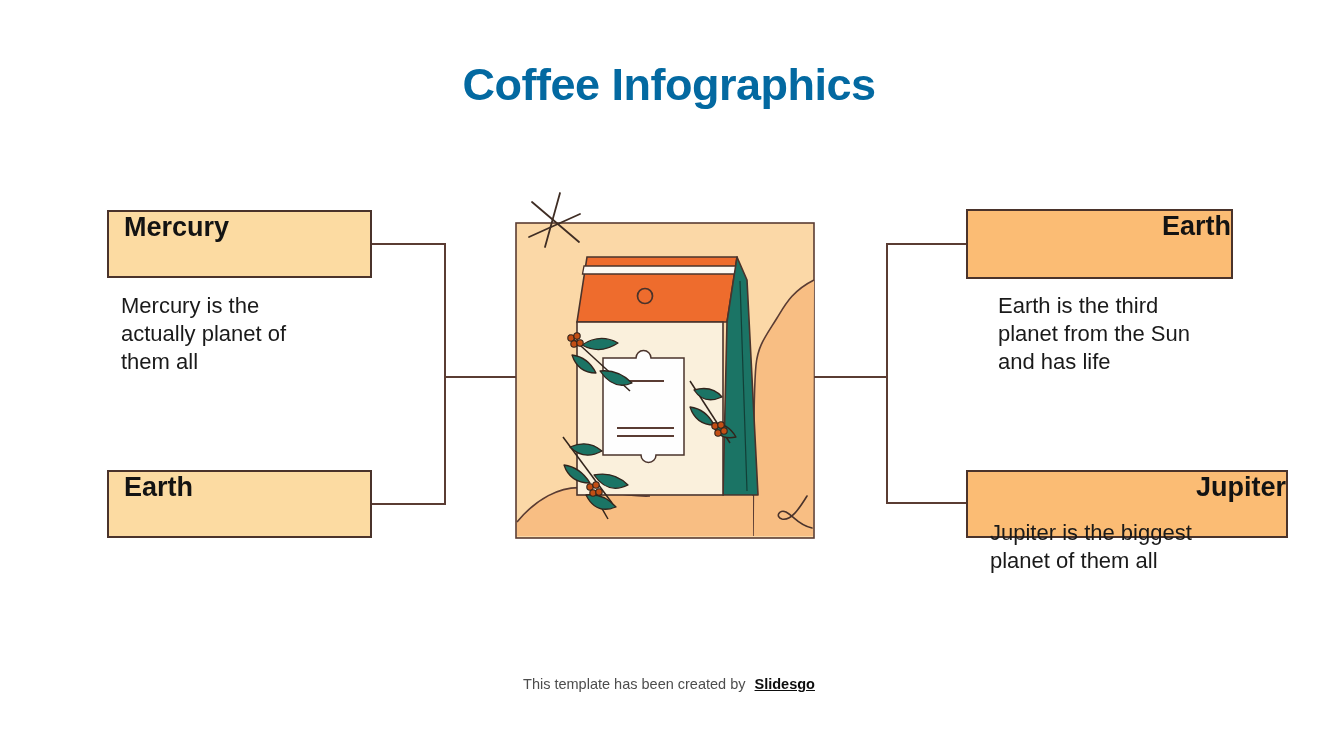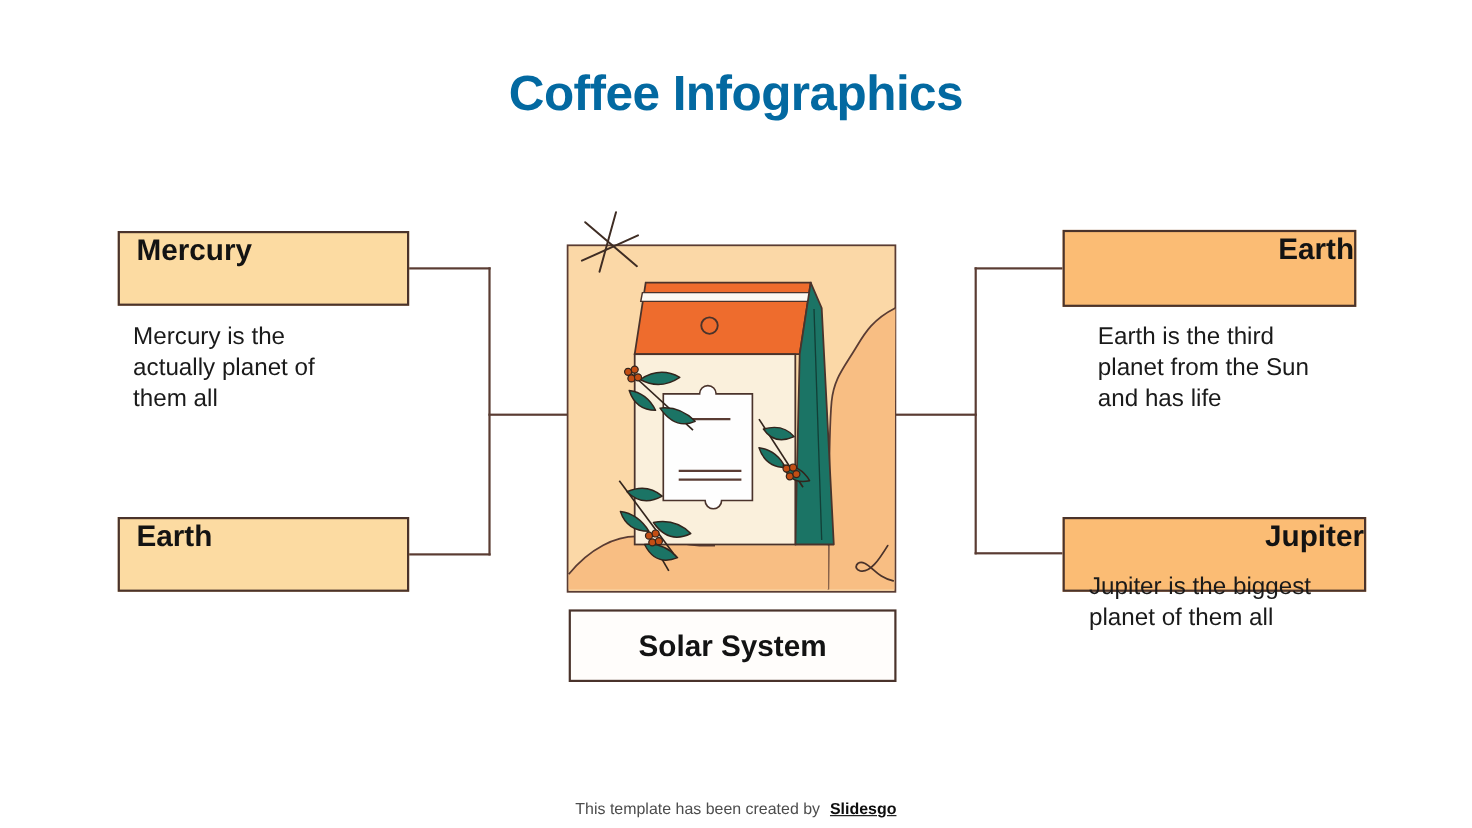--- a/index.html
+++ b/index.html
@@ -34,21 +34,21 @@
   }
   .desc.align-right{text-align:left;}
   .solar-box{
     position:absolute;left:517px;top:554px;width:298px;height:66px;
     background:#fffdfb;border:2px solid #4a332b;box-sizing:border-box;
     display:flex;align-items:center;justify-content:center;
     font-size:27px;font-weight:700;color:#131313;
   }
   .illustration{position:absolute;left:490px;top:185px;}
   .footer{
-    position:absolute;left:0;top:728px;width:100%;
+    position:absolute;left:0;top:676px;width:100%;
     text-align:center;font-size:14.5px;color:#4d4d4d;
   }
   .footer .brand{
     color:#0d0d0d;font-weight:700;text-decoration:underline;margin-left:5px;cursor:pointer;
   }
 </style>
 </head>
 <body>
 
 <div class="slide">
@@ -71,21 +71,21 @@
 
   <div class="card left-side" style="left:107px;top:470px;width:265px;height:68px">
     <span>Earth</span>
   </div>
 
   <div class="card right-side" style="left:966px;top:209px;width:267px;height:70px">
     <span>Earth</span>
   </div>
   <p class="desc align-right" style="left:998px;top:292px;width:220px">Earth is the third planet from the Sun and has life</p>
 
-  <div class="card right-side" style="left:966px;top:470px;width:276px;height:68px">
+  <div class="card right-side" style="left:966px;top:470px;width:322px;height:68px">
     <span>Jupiter</span>
   </div>
   <p class="desc align-right" style="left:990px;top:519px;width:228px">Jupiter is the biggest planet of them all</p>
 
   <svg class="illustration" width="360" height="375" viewBox="0 0 360 375">
 
     <rect x="26" y="38" width="298" height="315" fill="#fbd8a7" stroke="#5a3c33" stroke-width="1.6"></rect>
 
     <g>
       <path d="M 324,95 C 302,106 295,120 287,133 C 276,151 268,160 266,180 C 263,210 264,260 263,351 L 323,351 Z" fill="#f8be83" stroke="none"></path>
@@ -163,22 +163,19 @@
         <circle cx="100" cy="302" r="3.2"></circle>
           <circle cx="106" cy="300" r="3.2"></circle>
         <circle cx="103" cy="308" r="3.2"></circle>
           <circle cx="109" cy="307" r="3.2"></circle>
       </g>
     </g>
 
     <path d="M 317,311 C 309,324 301,336 292,334 C 285,332 289,324 296,327 C 304,331 308,340 322,343" fill="none" stroke="#4a332b" stroke-width="1.6" stroke-linecap="round"></path>
   </svg>
 
-  <div class="solar-box">
-    <span>Solar System</span>
-  </div>
 
   <div class="footer">
     <span>This template has been created by</span>
     <a class="brand">Slidesgo</a>
   </div>
 
 </div>
 
 </body></html>

